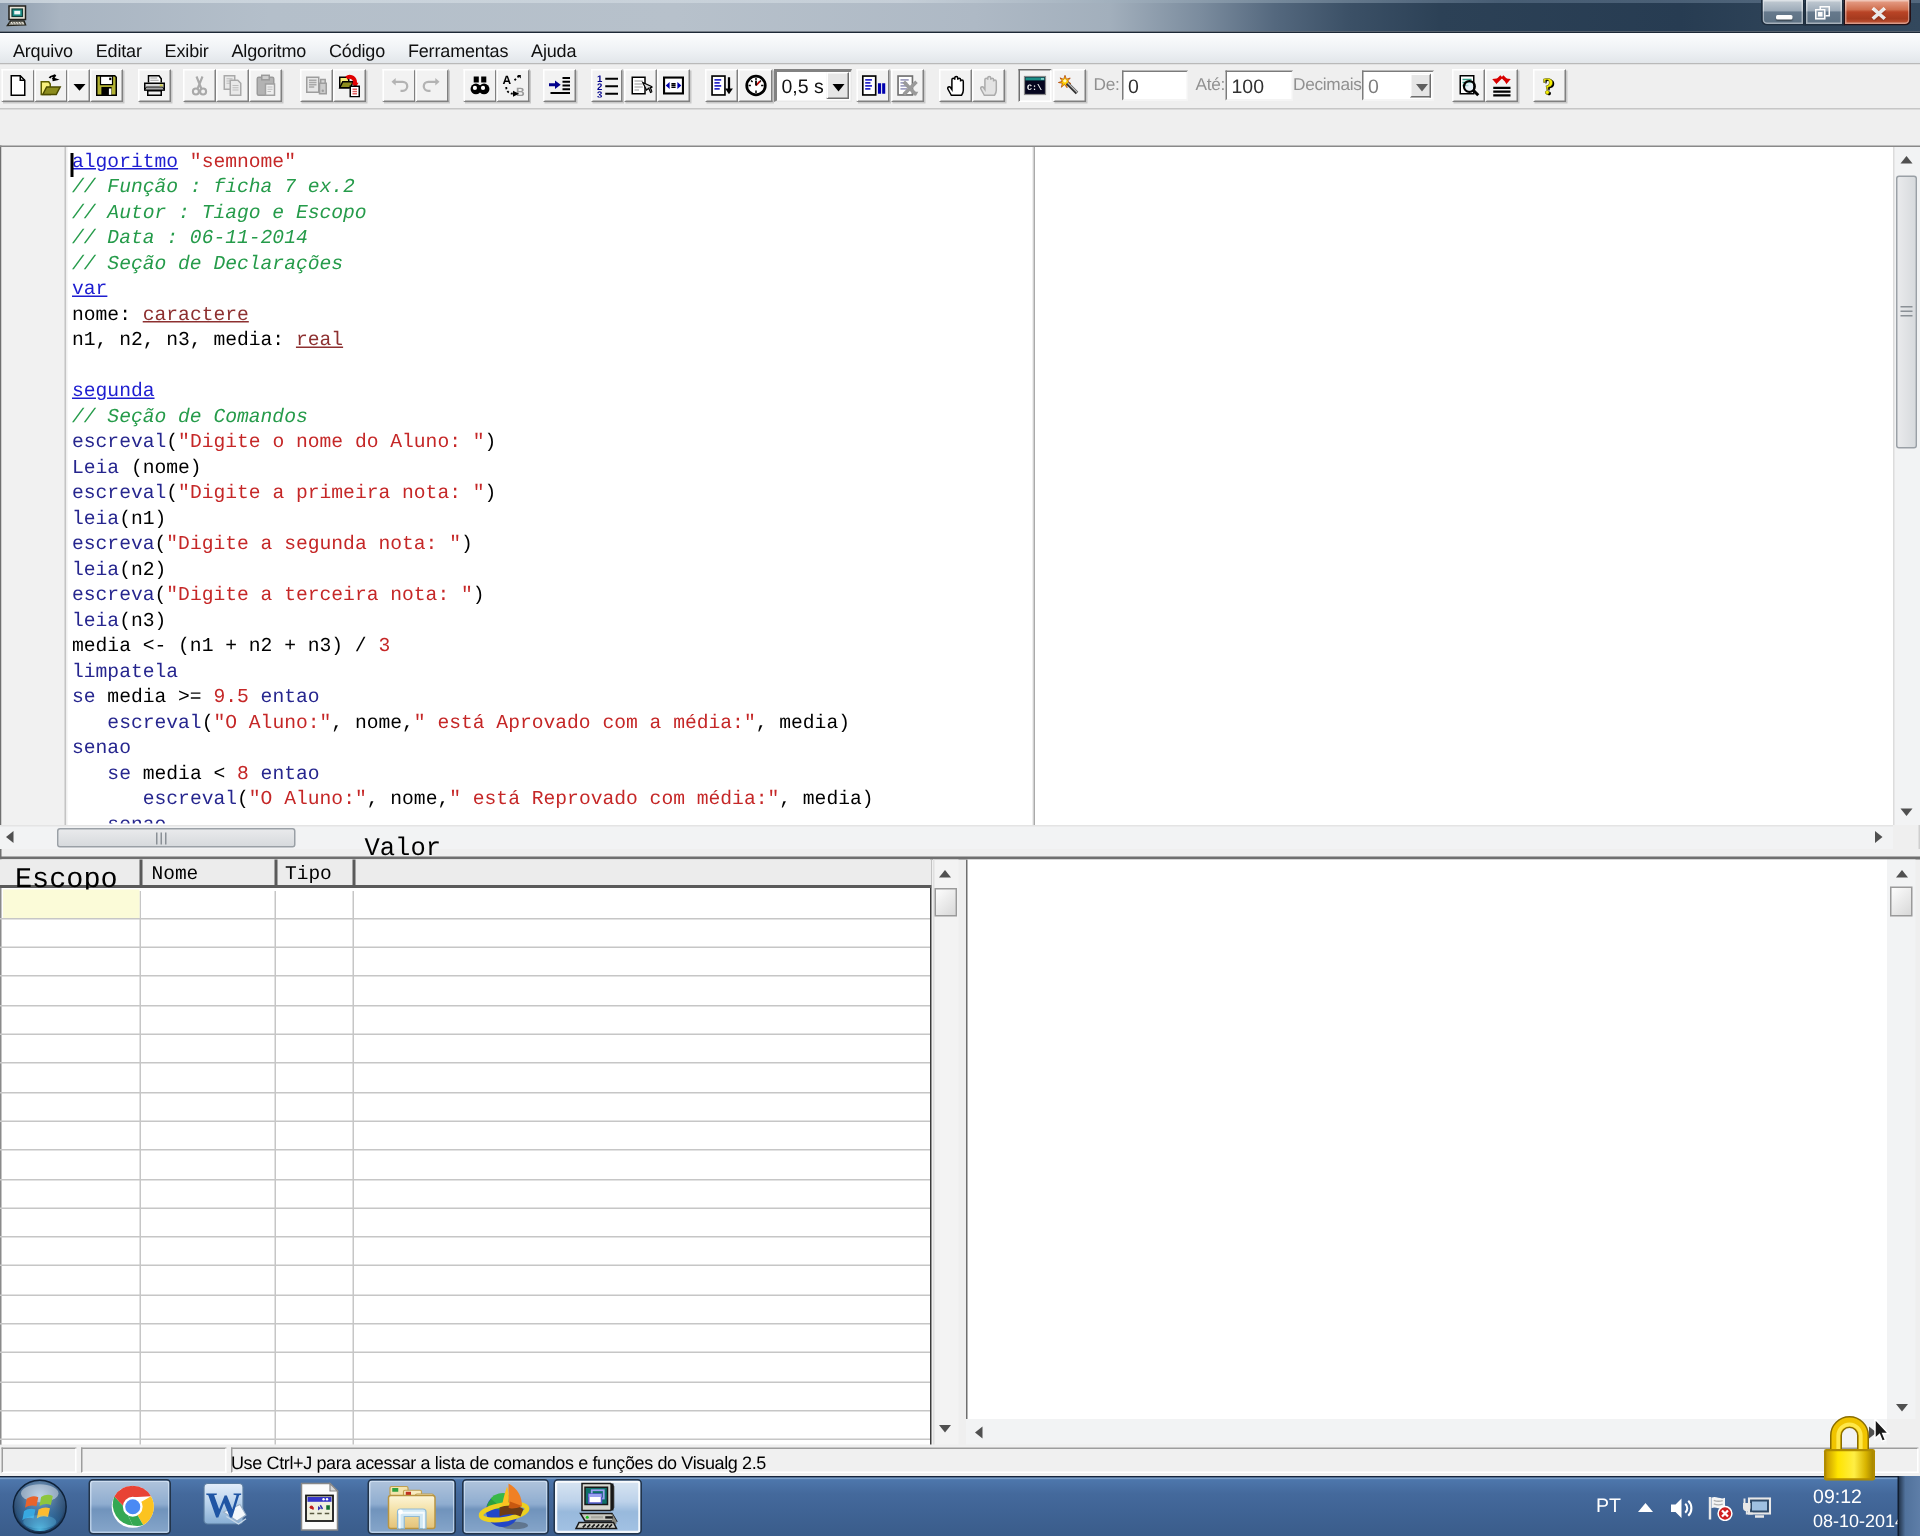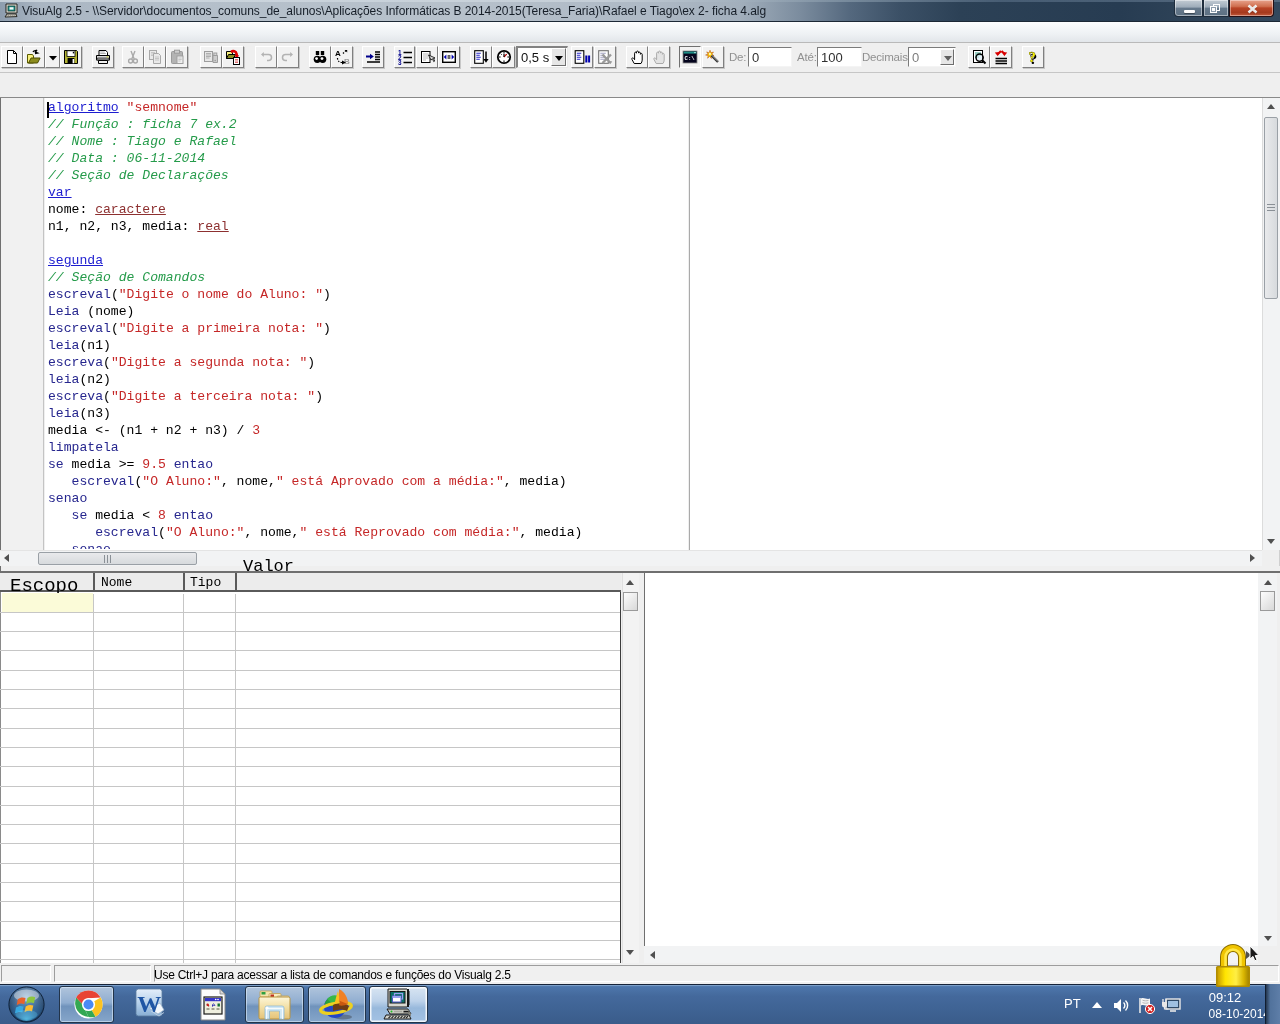--- a/index.html
+++ b/index.html
@@ -37,38 +37,40 @@
  border-bottom:1px solid #1c2836"></div>
 <div class="ab" style="left:0;top:0;width:1280px;height:2px;background:linear-gradient(to right,#d4dde4,#ccd5dd 600px,#8194a5 850px,#51677e 1000px,#5d7288 1280px);opacity:.75"></div>
 
 <svg class="ab" style="left:4px;top:3px" width="16" height="16" viewBox="0 0 16 16">
  <path d="M2 1h11v9H2z" fill="#e8e4d8" stroke="#20201c" stroke-width="1"></path>
  <rect x="4" y="3" width="7" height="5" fill="#1b8e86" stroke="#103c38" stroke-width=".8"></rect>
  <rect x="5.5" y="4.2" width="4" height="2.4" fill="#eef6f4"></rect>
  <path d="M1 14l2-3h9l1 2.6z" fill="#efece2" stroke="#26261f" stroke-width="1"></path>
  <path d="M2.2 12.2h9.6M2.8 13h8.6" stroke="#5a5a50" stroke-width=".7" stroke-dasharray="1 .8"></path>
 </svg>
-<div class="ab" style="left:22px;top:3.5px;font:12px 'Liberation Sans',sans-serif;color:#161e28;letter-spacing:-0.05px">VisuAlg 2.5 - \\Servidor\documentos_comuns_de_alunos\Aplicações Informáticas B 2014-2015(Teresa_Faria)\Rafael e Tiago\ex 2- ficha 4.alg</div>
 
 <div class="ab" style="left:1174px;top:0;width:29px;height:17px;border:1px solid #1e2d3d;border-top:none;border-radius:0 0 0 4px;background:linear-gradient(#c3ccd4 0%,#9dabb9 45%,#66798c 50%,#5c7082 100%);box-shadow:inset 0 0 0 1px rgba(255,255,255,.45)">
  <div class="ab" style="left:9px;top:10px;width:11px;height:3px;background:#fdfdfd;border-radius:1px;box-shadow:0 1px 1px rgba(0,0,0,.4)"></div>
     </div>
 <div class="ab" style="left:1203px;top:0;width:26px;height:17px;border:1px solid #1e2d3d;border-top:none;background:linear-gradient(#c3ccd4 0%,#9dabb9 45%,#66798c 50%,#5c7082 100%);box-shadow:inset 0 0 0 1px rgba(255,255,255,.45)">
  <div class="ab" style="left:9px;top:4px;width:7px;height:7px;border:1.4px solid #fdfdfd;background:transparent"></div>
  <div class="ab" style="left:6px;top:6px;width:7px;height:7px;border:1.4px solid #fdfdfd;background:#8d9dac"></div>
  <div class="ab" style="left:8px;top:8px;width:3px;height:3px;background:#fdfdfd"></div>
     </div>
 <div class="ab" style="left:1229px;top:0;width:45px;height:17px;border:1px solid #251015;border-top:none;border-radius:0 0 4px 0;background:linear-gradient(#e8a38c 0%,#cf6f4f 40%,#b94426 50%,#a53a1e 78%,#c3593a 100%);box-shadow:inset 0 0 0 1px rgba(255,255,255,.4)">
  <svg class="ab" style="left:17px;top:4px" width="11" height="10" viewBox="0 0 11 10">
         <path d="M1.5 1.5 9.5 8.5M9.5 1.5 1.5 8.5" stroke="#fff" stroke-width="2.4"></path>
         <path d="M1.5 1.5 9.5 8.5M9.5 1.5 1.5 8.5" stroke="rgba(0,0,0,.25)" stroke-width="3.4" transform="translate(0,1)" opacity=".35"></path>
       </svg>
     </div>
 
 <div class="ab" style="left:0;top:22px;width:1280px;height:21px;background:linear-gradient(#fcfdfe,#eef1f4 60%,#e2e6ea);border-bottom:1px solid #b9b9b9"></div>
+<div class="ab" style="left:1px;top:26.5px;letter-spacing:-0.1px;font:12px 'Liberation Sans',sans-serif;color:#101010">
+ <span style="padding:0 7.6px">Arquivo</span><span style="padding:0 7.6px">Editar</span><span style="padding:0 7.6px">Exibir</span><span style="padding:0 7.6px">Algoritmo</span><span style="padding:0 7.6px">Código</span><span style="padding:0 7.6px">Ferramentas</span><span style="padding:0 7.6px">Ajuda</span>
+</div>
 
 <div class="ab" style="left:0;top:43px;width:1280px;height:30px;background:#efefef;border-bottom:1px solid #c6c6c6"></div>
 
 <div class="tb" style="left:1px;width:22px;">
       <svg width="16" height="16" viewBox="0 0 16 16">
         <path d="M3.5 1.5h6l3 3v10h-9z" fill="#fff" stroke="#000"></path>
         <path d="M9.5 1.5v3h3" fill="none" stroke="#000"></path>
       </svg>
     </div>
 <div class="tb" style="left:23px;width:22px;">
@@ -303,21 +305,21 @@
       <div class="ab" style="left:2.5px;top:6px;width:0;height:0;border-left:4px solid transparent;border-right:4px solid transparent;border-top:5px solid #5f5f5f"></div>
     </div>
 <div class="ab" style="left:0;top:97px;width:1.2px;height:866px;background:#707070"></div>
 <div class="ab" style="left:1278.8px;top:98px;width:1.2px;height:468px;background:#cfcfcf"></div>
 <div class="ab" style="left:0;top:97px;width:1280px;height:1px;background:#898989"></div>
 <div class="ab" style="left:1px;top:98px;width:43px;height:452px;background:#f1f1f1;border-right:1px solid #c4c4c4"></div>
 <div class="ab" style="left:45px;top:98px;width:643px;height:452px;background:#fff"></div>
 <div class="ab" style="left:689px;top:98px;width:573px;height:452px;background:#fff;border-left:1px solid #aaa"></div>
 <pre class="mono ab" style="left:48px;top:98px;width:630px;height:451px;overflow:hidden;font-size:13.1px;line-height:17px;padding-top:1px;color:#000"><span class="b">algoritmo</span> <span class="s">"semnome"</span>
 <span class="c">// Função : ficha 7 ex.2</span>
-<span class="c">// Nome : Tiago e Rafael</span>
+<span class="c">// Autor : Tiago e Escopo</span>
 <span class="c">// Data : 06-11-2014</span>
 <span class="c">// Seção de Declarações</span>
 <span class="b">var</span>
 nome: <span class="t">caractere</span>
 n1, n2, n3, media: <span class="t">real</span>
 
 <span class="b">segunda</span>
 <span class="c">// Seção de Comandos</span>
 <span class="k">escreval</span>(<span class="s">"Digite o nome do Aluno: "</span>)
 <span class="k">Leia</span> (nome)

